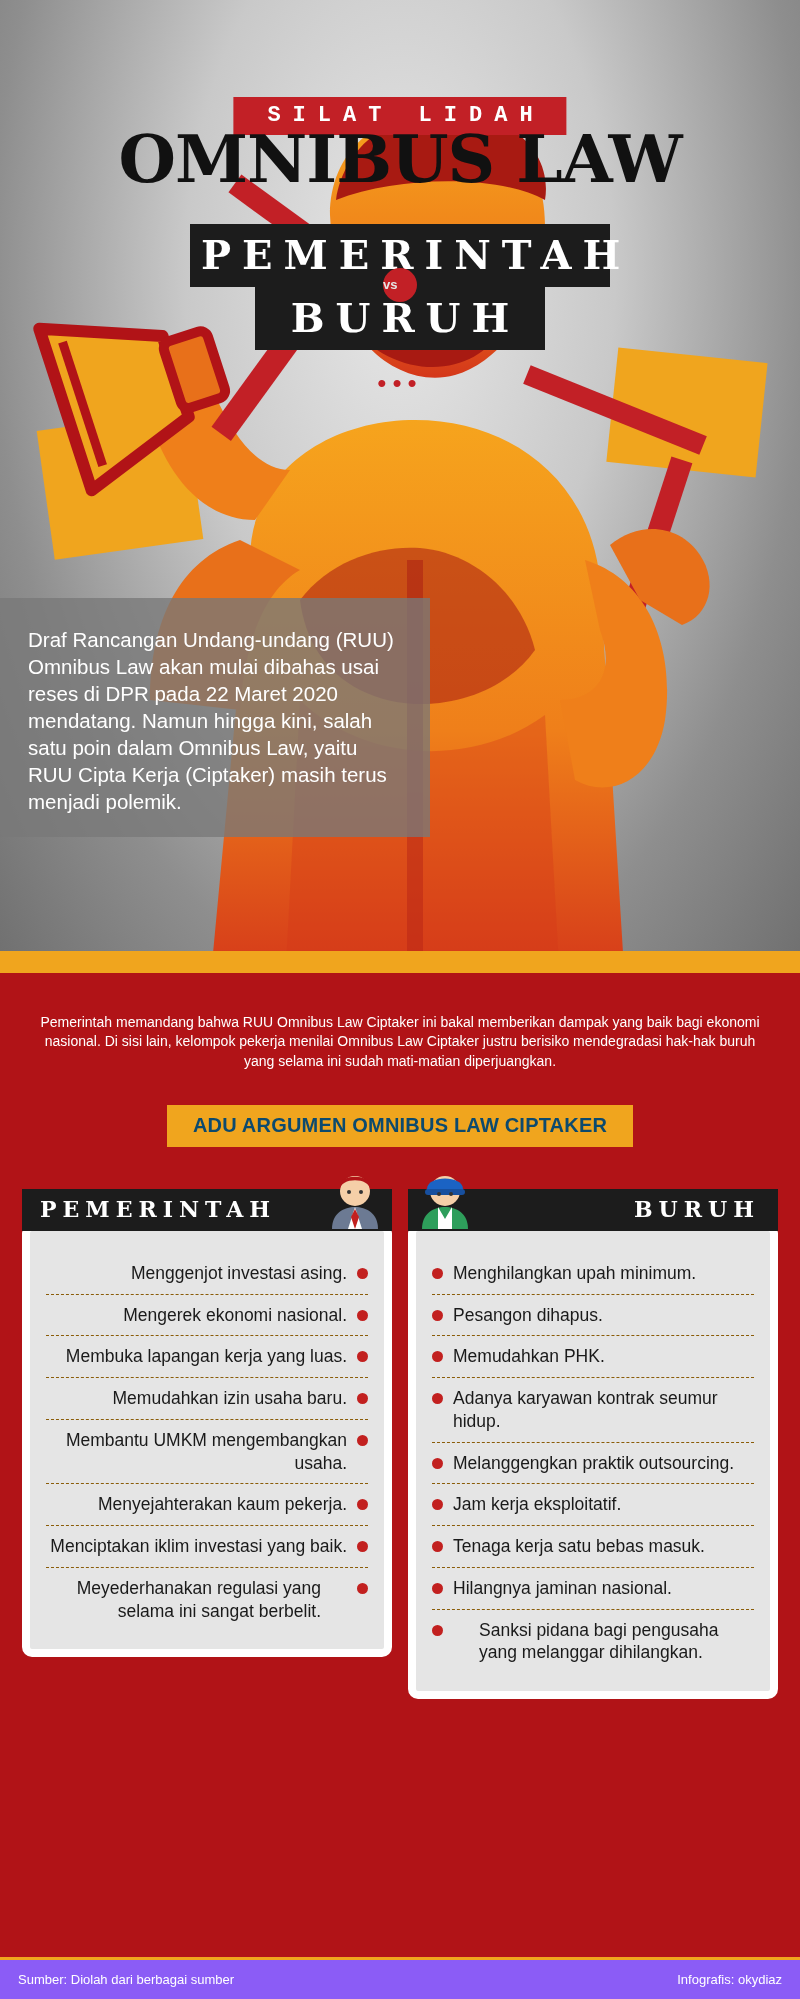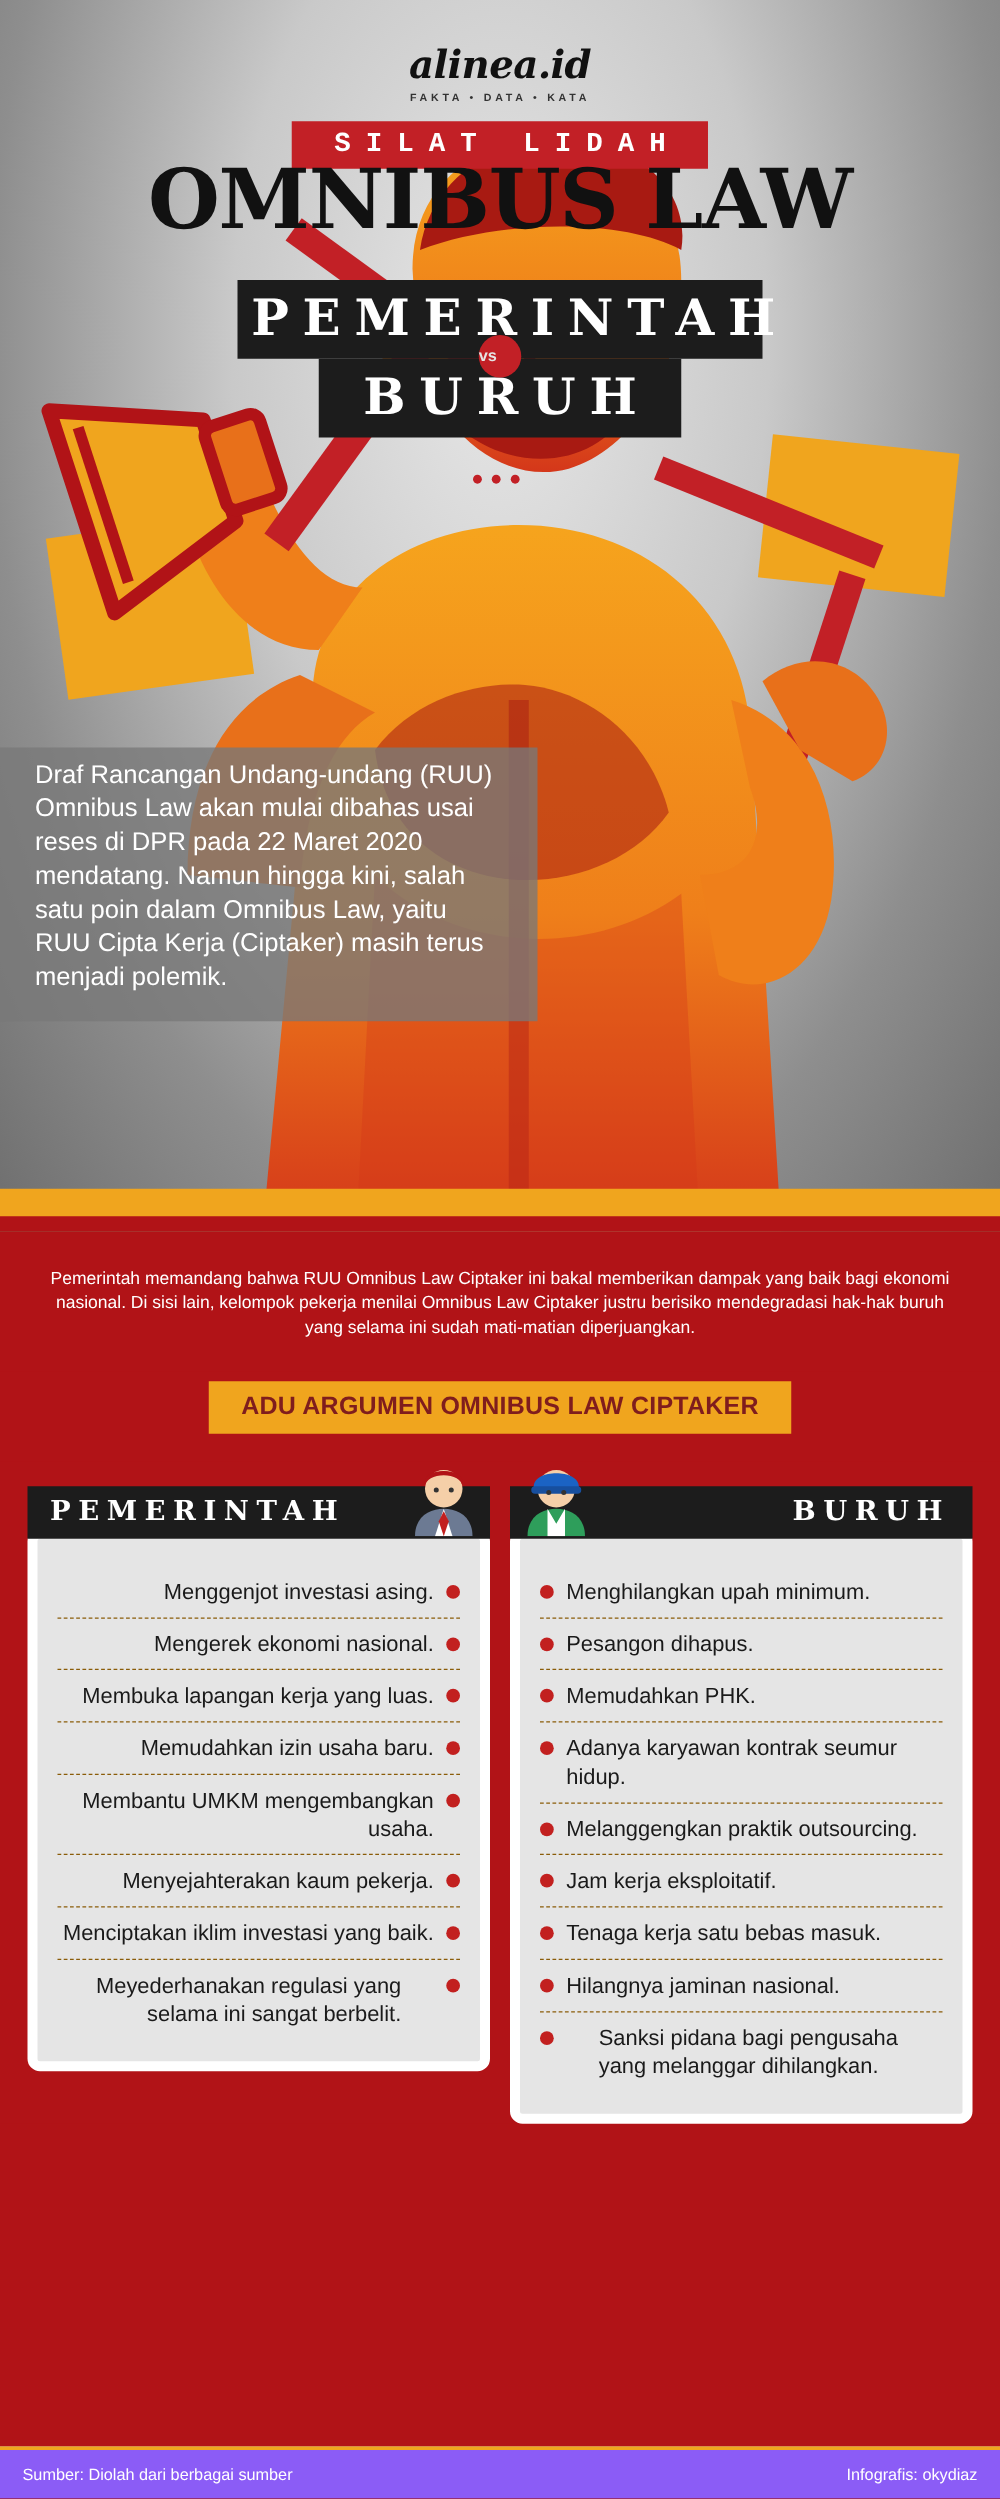--- a/index.html
+++ b/index.html
@@ -137,40 +137,40 @@
 
   .lead {
     position: absolute;
     left: 0;
     top: 598px;
     width: 430px;
     background: rgba(120,120,120,0.78);
     color: #fff;
     font-size: 20.5px;
     line-height: 1.32;
-    padding: 8px 24px 22px 28px;
+    padding: 28px 24px 22px 28px;
     z-index: 6;
   }
 
   
   .intro {
     background: #b11317;
     padding: 28px 34px 26px 34px;
     text-align: center;
     color: #fff;
     font-size: 14px;
     line-height: 1.38;
   }
 
   
   .sec-title-wrap { text-align: center; padding: 8px 0 22px 0; background: #b11317; }
   .sec-title {
     display: inline-block;
     background: #f0a51e;
-    color: #7f1d1d;
+    color: #0c4a6e;
     font-weight: bold;
     font-size: 20px;
     padding: 9px 26px 10px 26px;
     letter-spacing: 0.2px;
   }
 
   
   .cols {
     display: flex;
     gap: 16px;
@@ -306,24 +306,20 @@
       <path d="M345 320 C390 352 450 352 500 330 C480 372 400 390 345 320 Z" fill="#a81a12"></path>
       <path d="M325 250 C300 252 295 290 320 300" fill="#ef7f1a"></path>
       <path d="M420 265 C430 300 420 312 398 316" stroke="#a81a12" stroke-width="9" fill="none"></path>
 
       <rect x="268" y="253" width="24" height="200" fill="#c22026" transform="rotate(36 280 353)"></rect>
       <rect x="212" y="243" width="240" height="22" fill="#c22026" transform="rotate(36 332 254)"></rect>
 
       <path d="M610 545 C640 520 680 525 700 555 C718 582 710 615 682 625 L640 600 Z" fill="#e8701a"></path>
     </svg>
 
-    <div class="brand">
-      <div class="brand-name">alinea.id</div>
-      <div class="brand-sub">FAKTA • DATA • KATA</div>
-    </div>
 
     <div class="kicker">SILAT LIDAH</div>
     <div class="title-main">OMNIBUS LAW</div>
     <div class="band band-gov">PEMERINTAH</div>
     <div class="vs">vs</div>
     <div class="band band-lab">BURUH</div>
     <div class="dots">•••</div>
 
     <div class="lead">Draf Rancangan Undang-undang (RUU) Omnibus Law akan mulai dibahas usai reses di DPR pada 22 Maret 2020 mendatang. Namun hingga kini, salah satu poin dalam Omnibus Law, yaitu RUU Cipta Kerja (Ciptaker) masih terus menjadi polemik.</div>
 

